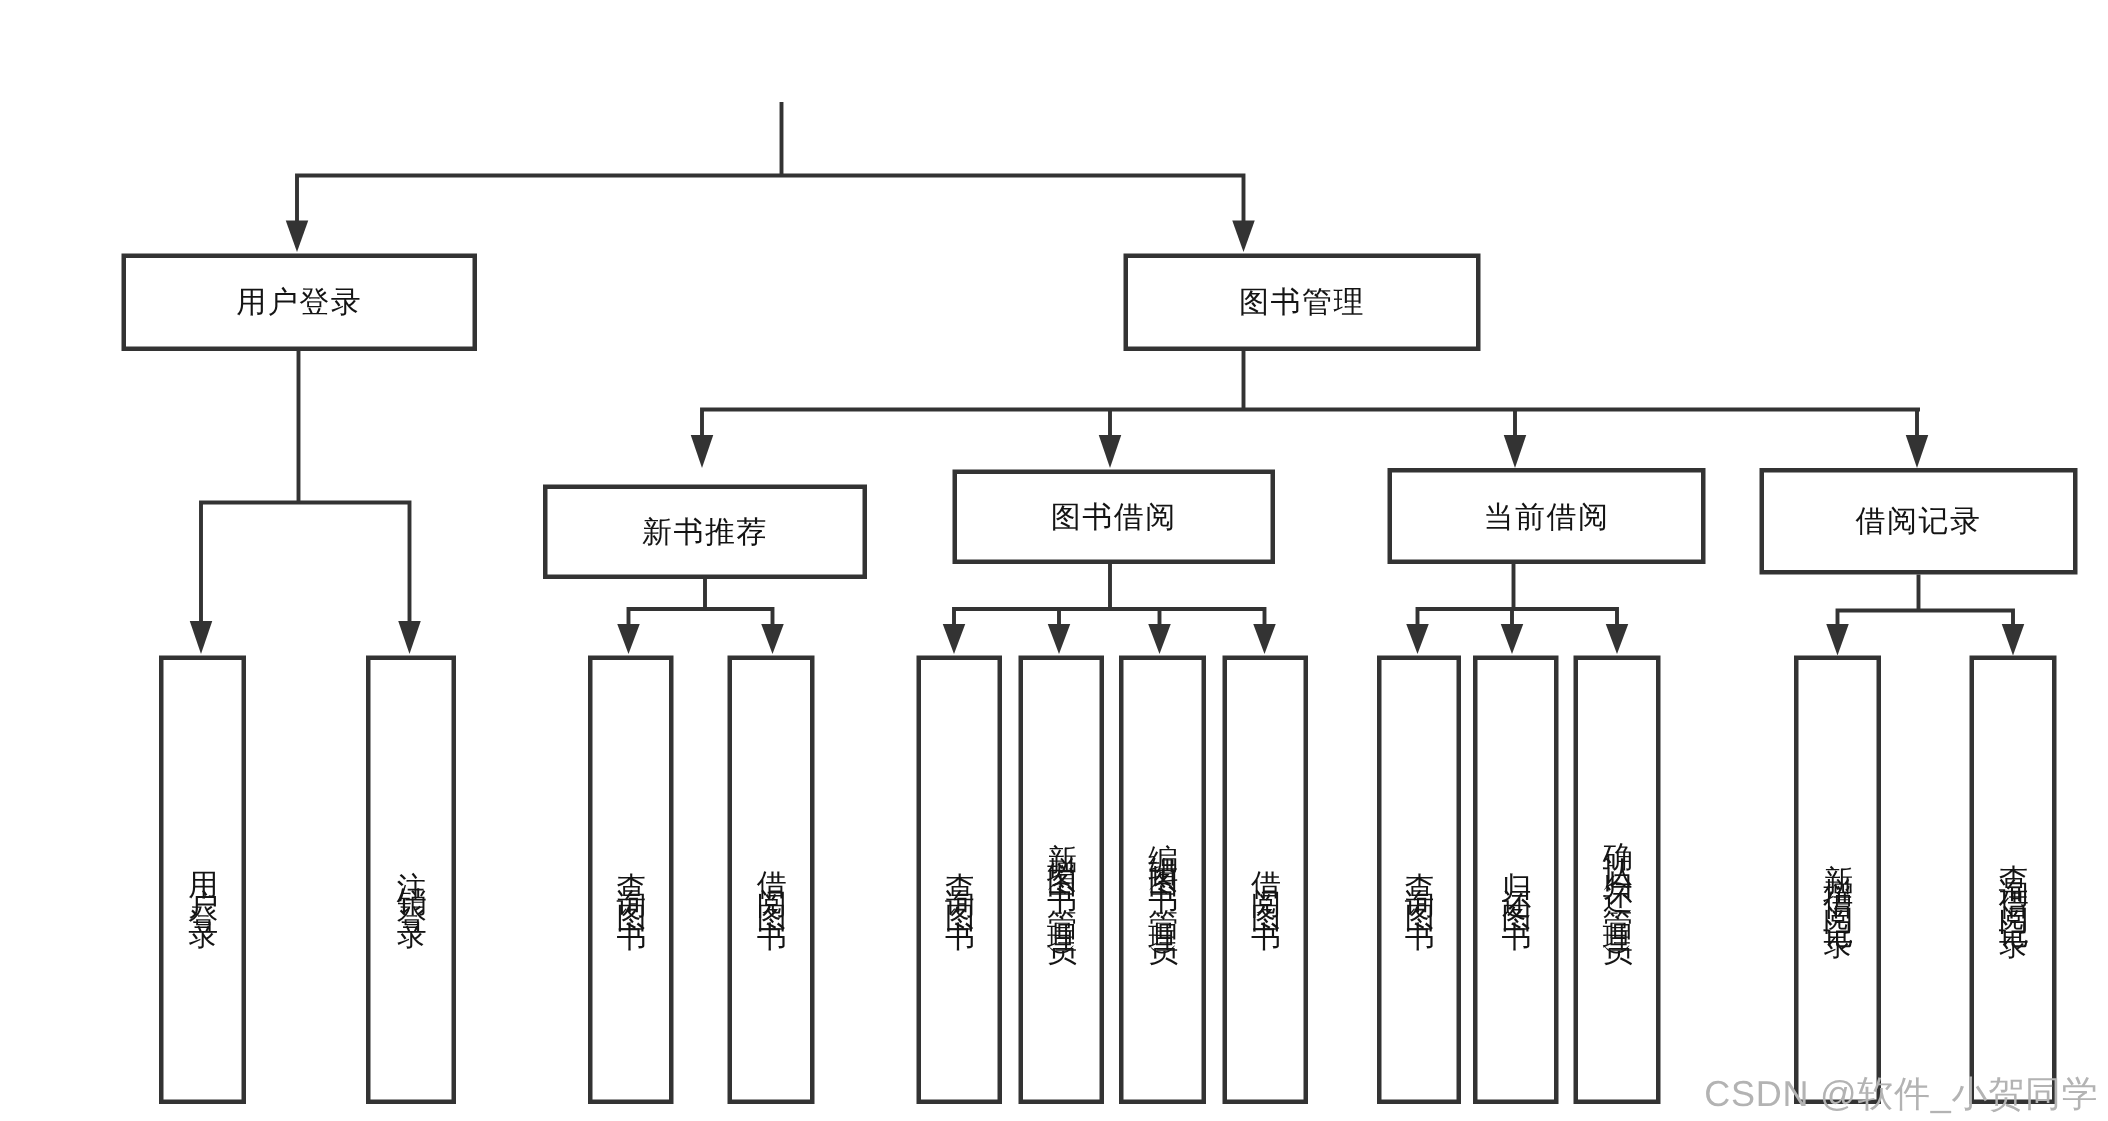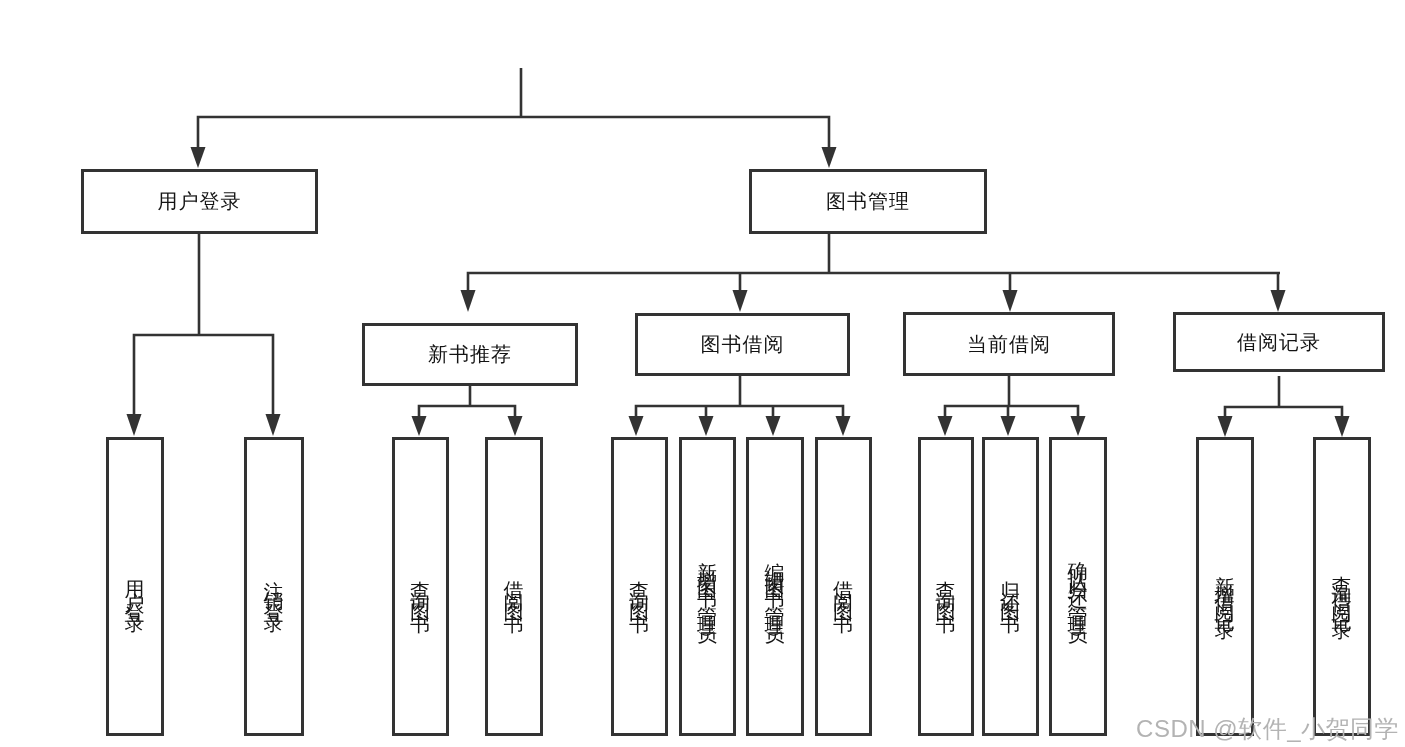--- a/index.html
+++ b/index.html
@@ -105,24 +105,24 @@
   <div class="node hbox" style="left:749px; top:169px; width:238px; height:65px;">
     <span>图书管理</span>
   </div>
 
   <div class="node hbox" style="left:362px; top:323px; width:216px; height:63px;">
     <span>新书推荐</span>
   </div>
   <div class="node hbox" style="left:635px; top:313px; width:215px; height:63px;">
     <span>图书借阅</span>
   </div>
-  <div class="node hbox" style="left:903px; top:312px; width:212px; height:64px;">
+  <div class="node hbox" style="left:925px; top:312px; width:212px; height:64px;">
     <span>当前借阅</span>
   </div>
-  <div class="node hbox" style="left:1173px; top:312px; width:212px; height:60px;">
+  <div class="node hbox" style="left:1173px; top:312px; width:212px; height:71px;">
     <span>借阅记录</span>
   </div>
 
   <div class="node vbox" style="left:106px; top:437px; width:58px; height:299px;">
     <span class="vtext gap-lg">用户登录</span>
   </div>
   <div class="node vbox" style="left:244px; top:437px; width:60px; height:299px;">
     <span class="vtext gap-lg">注销登录</span>
   </div>
 

